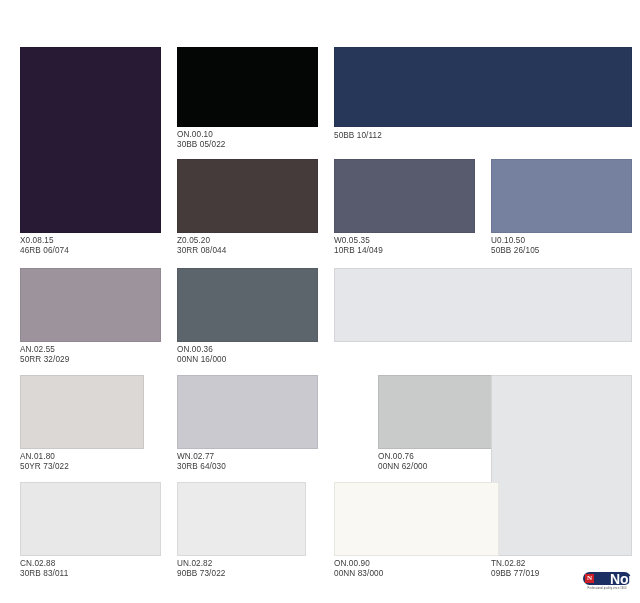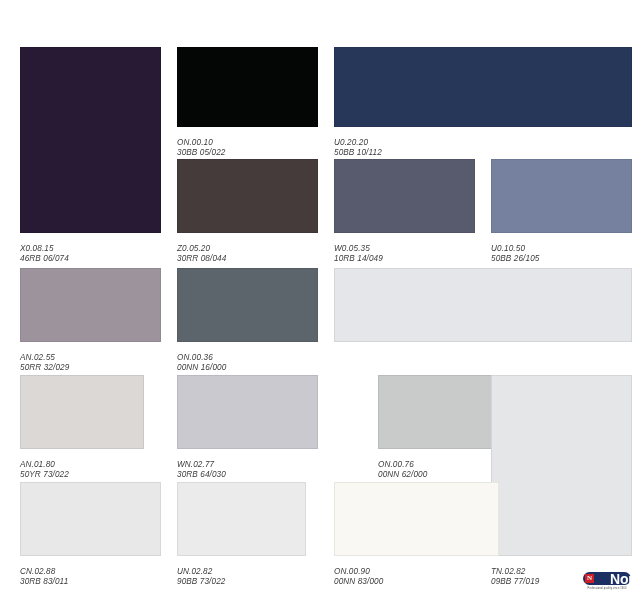--- a/index.html
+++ b/index.html
@@ -24,23 +24,22 @@
   .swatch-cell {
     position: absolute;
     box-sizing: border-box;
   }
   .swatch-chip {
     width: 100%;
     box-sizing: border-box;
     border: 1px solid rgba(0,0,0,0.07);
   }
   .swatch-labels {
-    padding-top: 11px;
+    padding-top: 3px;
     line-height: 1.12;
-    font-style: italic;
   }
   .swatch-code,
   .swatch-ref {
     display: block;
     font-family: "Liberation Sans", sans-serif;
     font-size: 8.2px;
     letter-spacing: 0.1px;
     color: #3b3b3b;
     white-space: nowrap;
   }
@@ -111,21 +110,20 @@
       <div class="swatch-cell" style="left: 177px; top: 47px; width: 141px;">
         <div class="swatch-chip" style="height: 80px; background: rgb(4, 6, 6);"></div>
         <div class="swatch-labels">
           <span class="swatch-code">ON.00.10</span>
           <span class="swatch-ref">30BB 05/022</span>
         </div>
       </div>
       <div class="swatch-cell" style="left: 334px; top: 47px; width: 298px;">
         <div class="swatch-chip" style="height: 80px; background: rgb(39, 55, 90);"></div>
         <div class="swatch-labels">
-          <span class="swatch-code">U0.20.20</span>
           <span class="swatch-ref">50BB 10/112</span>
         </div>
       </div>
       <div class="swatch-cell" style="left: 177px; top: 159px; width: 141px;">
         <div class="swatch-chip" style="height: 74px; background: rgb(69, 59, 58);"></div>
         <div class="swatch-labels">
           <span class="swatch-code">Z0.05.20</span>
           <span class="swatch-ref">30RR 08/044</span>
         </div>
       </div>

